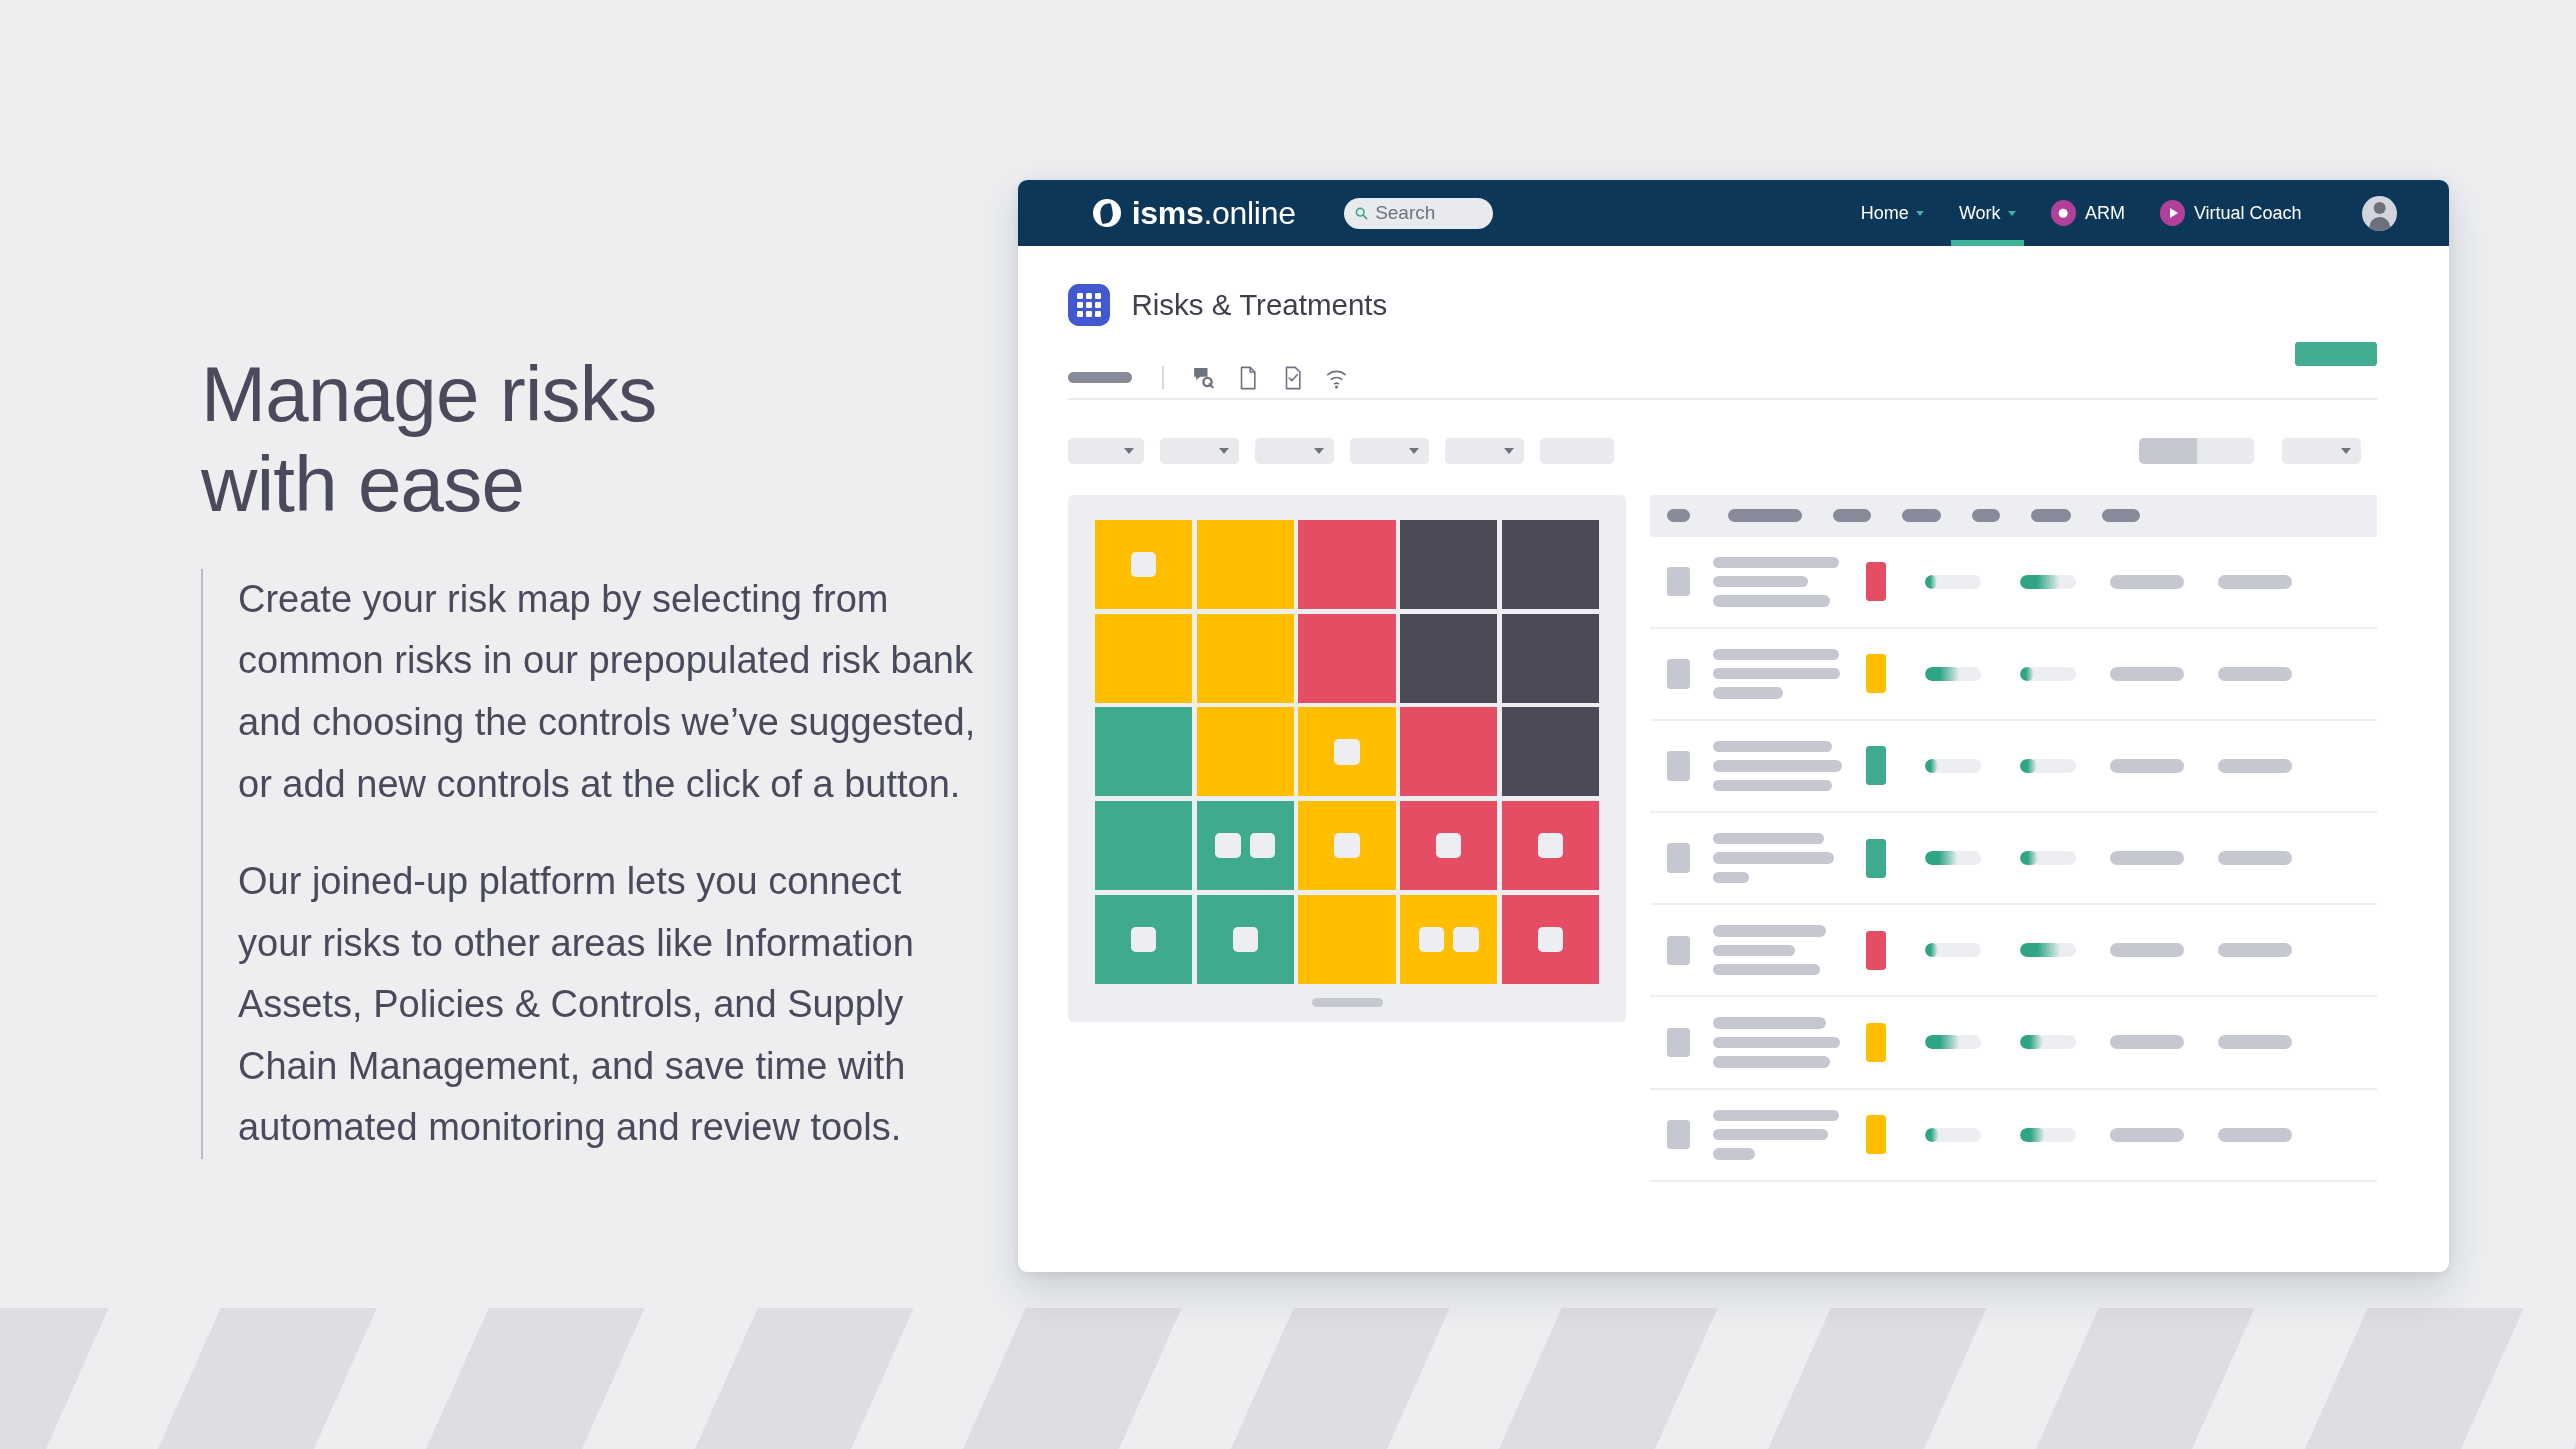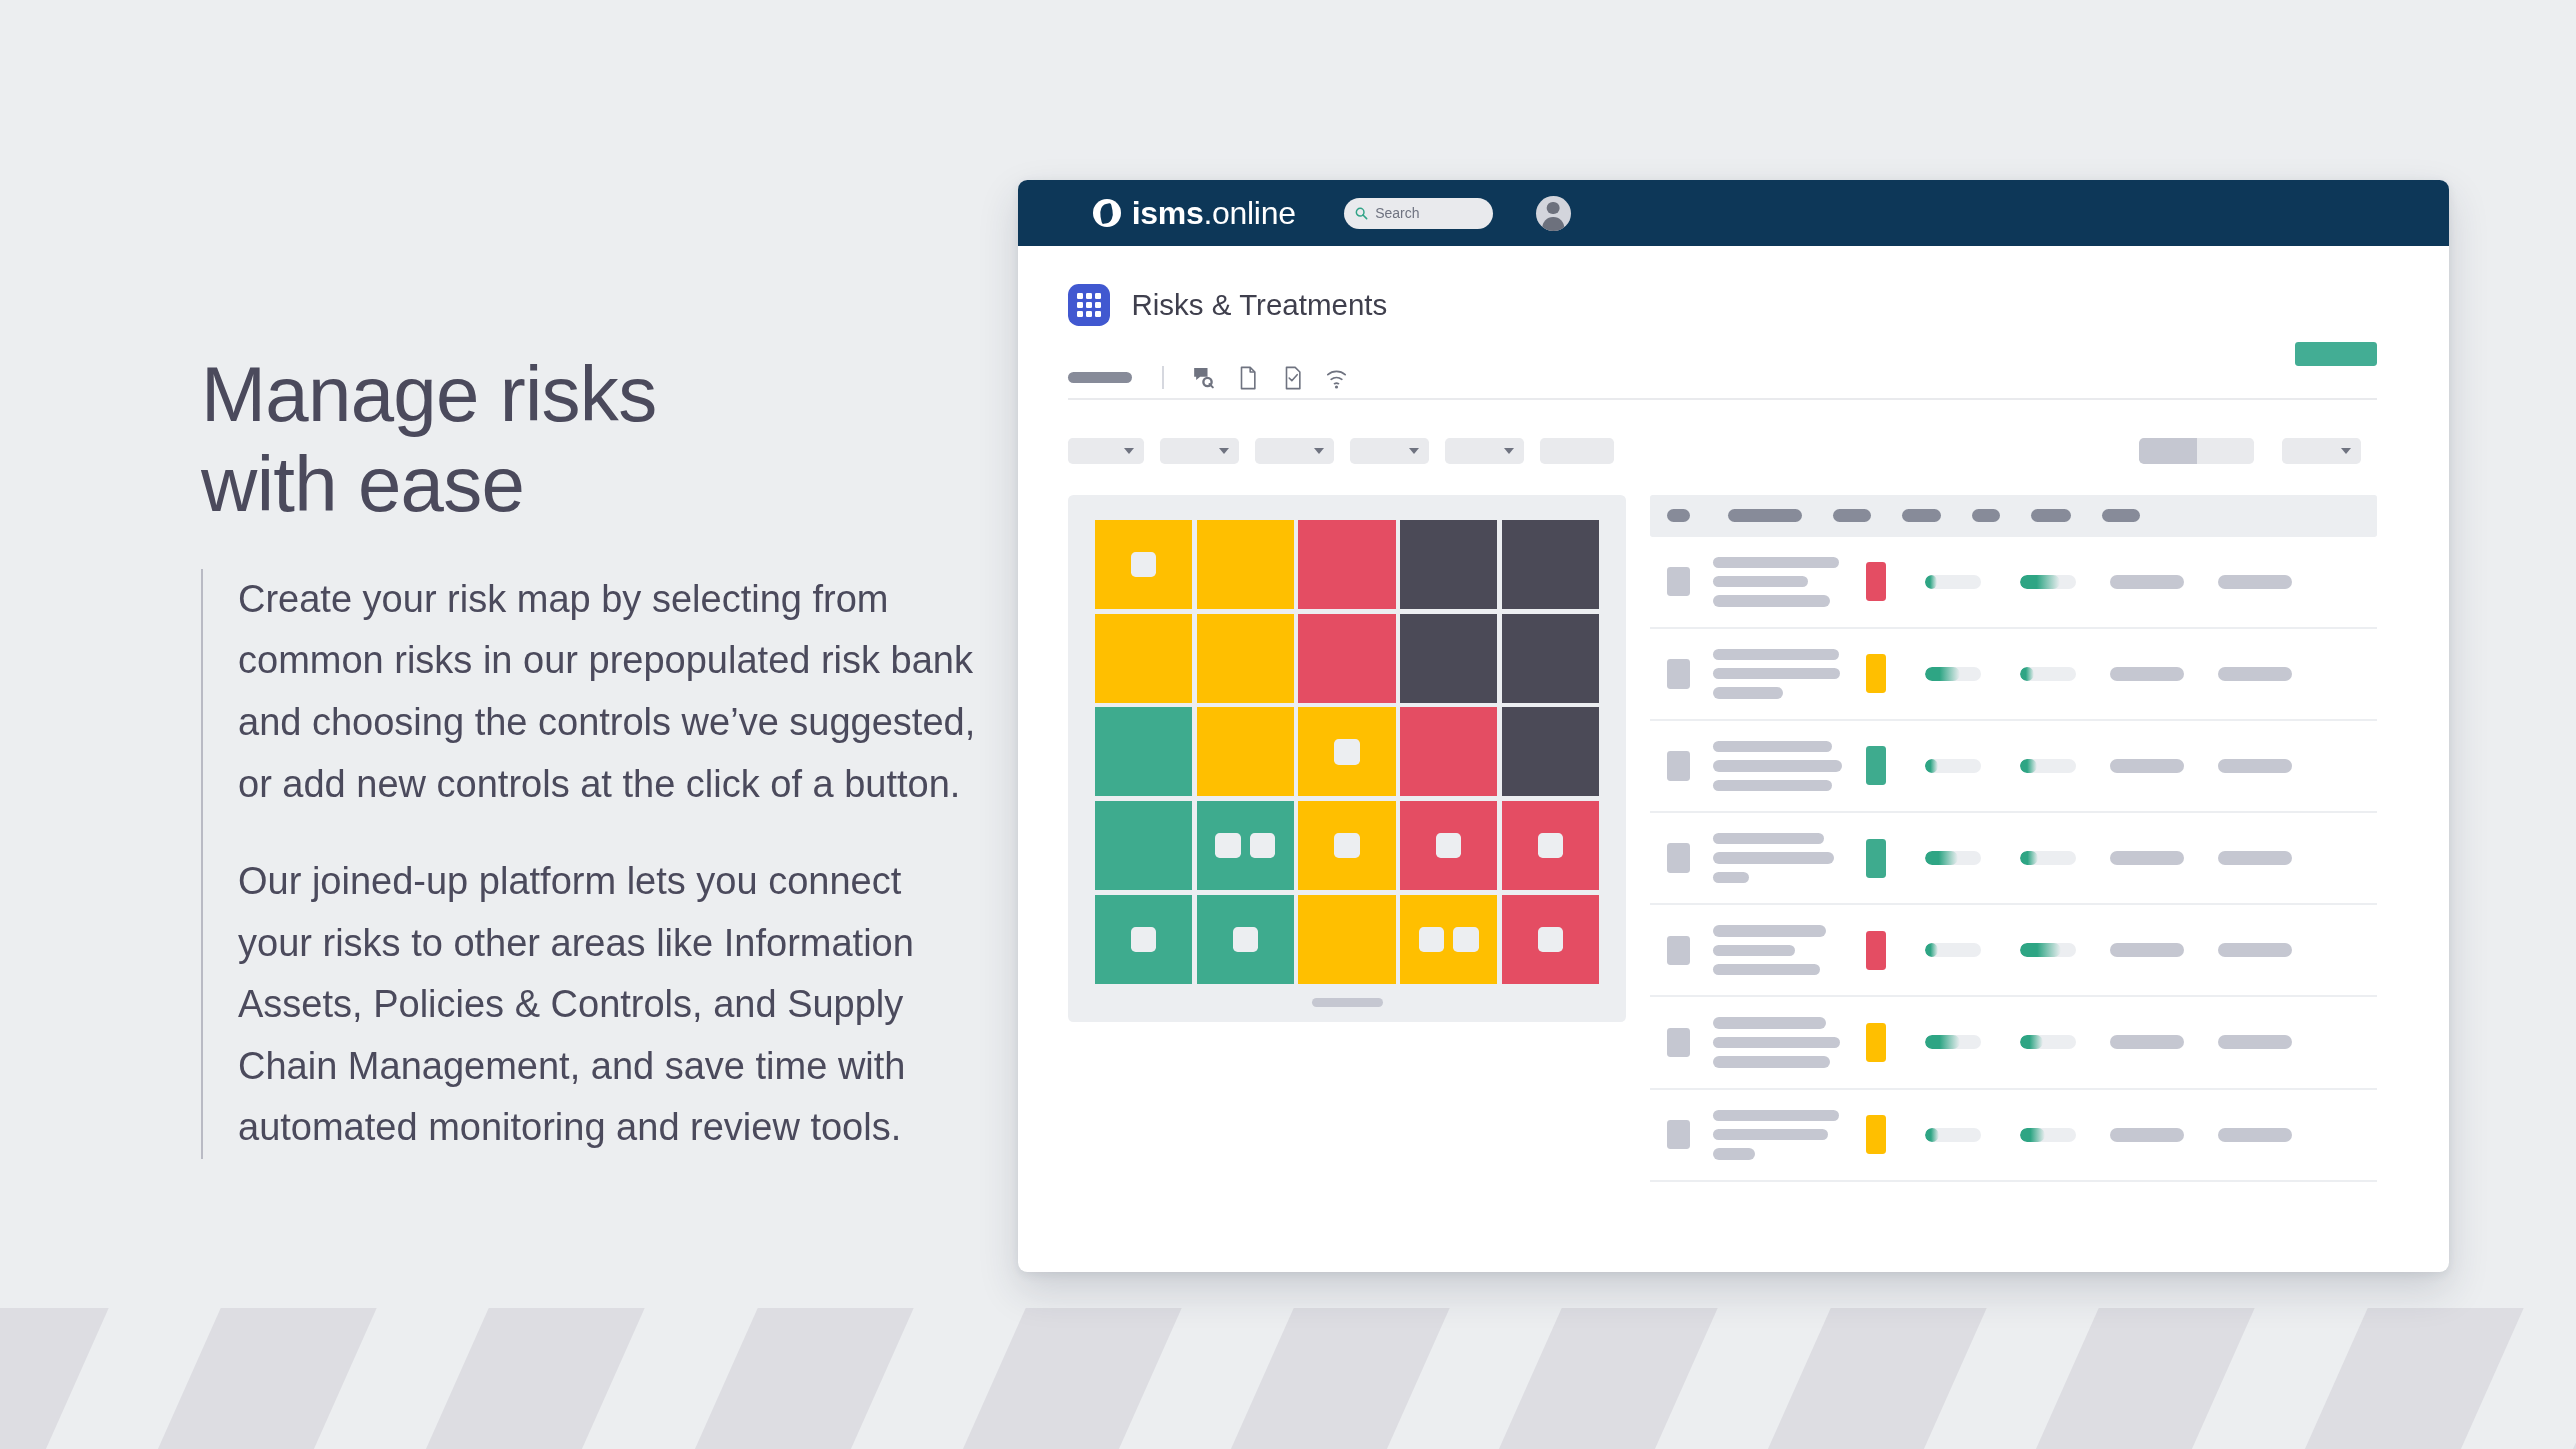--- a/index.html
+++ b/index.html
@@ -66,21 +66,21 @@
   }
   .logo-txt { font-size: 32px; color: #fff; letter-spacing: -0.3px; white-space: nowrap; }
   .logo-txt b { font-weight: 700; }
   .logo-txt span { font-weight: 300; }
 
   .searchbox {
     margin-left: 48px; width: 149px; height: 31px; border-radius: 15.4px;
     background: #e9eaed; display: flex; align-items: center; padding: 0 10.7px;
   }
   .search-ico { width: 14.8px; height: 14.8px; flex: none; margin-right: 6px; }
-  .search-ph { font-size: 14px; color: #6f7380; }
+  .search-ph { font-size: 19px; color: #6f7380; }
 
   .nav { display: flex; align-items: center; margin-left: auto; }
   .nav-item {
     position: relative; display: flex; align-items: center;
     height: 66px; padding: 0 17.4px; color: #fff; font-size: 18px; white-space: nowrap;
   }
   .caret {
     display: inline-block; margin-left: 7.4px;
     border-left: 4.7px solid transparent; border-right: 4.7px solid transparent;
     border-top: 5.4px solid #3fb39a;
@@ -249,20 +249,38 @@
       </div>
 
       <div class="searchbox">
         <svg class="search-ico" viewBox="0 0 24 24">
           <circle cx="10" cy="10" r="6.2" fill="none" stroke="#31a387" stroke-width="2.4"></circle>
           <line x1="14.6" y1="14.6" x2="20.5" y2="20.5" stroke="#31a387" stroke-width="2.6" stroke-linecap="round"></line>
         </svg>
         <span class="search-ph">Search</span>
       </div>
 
+      <div class="nav" id="nav">
+          <div class="nav-item">
+            <span>Home</span>
+            <span class="caret"></span>
+          </div>
+          <div class="nav-item active">
+            <span>Work</span>
+            <span class="caret"></span>
+          </div>
+          <div class="nav-item">
+            <span class="badge-ico"></span>
+            <span>ARM</span>
+          </div>
+          <div class="nav-item">
+            <span class="play-ico"></span>
+            <span>Virtual Coach</span>
+          </div>
+        </div>
 
       <div class="avatar"></div>
     </div>
 
     <div class="page">
 
       <div class="page-head">
         <span class="page-ico">
           <i></i>
             <i></i>

